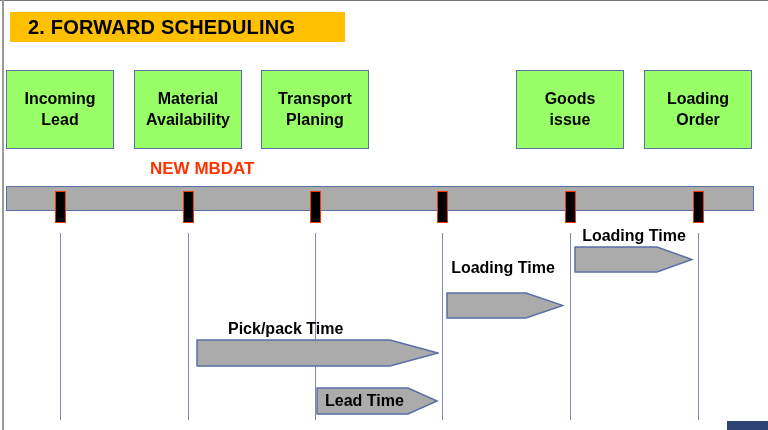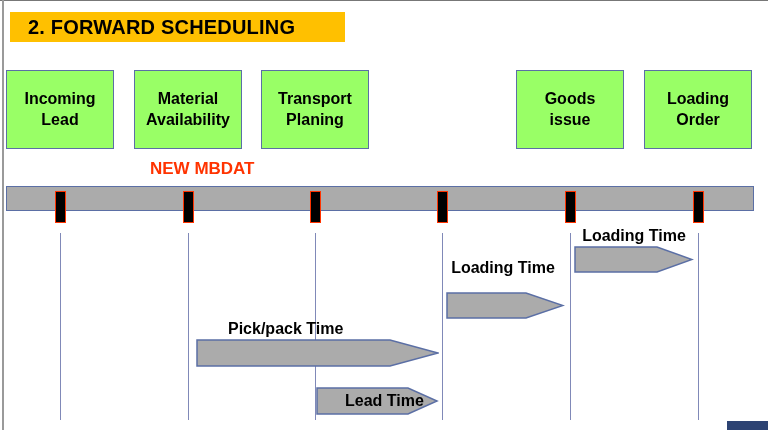--- a/index.html
+++ b/index.html
@@ -36,21 +36,21 @@
   .vline{position:absolute;top:233px;width:1.3px;height:187px;background:var(--line-blue,#8089B8);}
   .dur-label{
     position:absolute;font-size:16px;font-weight:bold;color:#000;white-space:nowrap;
   }
   .dur-label.centered{text-align:center;}
   .arrow{position:absolute;}
   .arrow polygon{fill:var(--bar-gray,#ABABAB);stroke:var(--border-blue,#5B6FA5);stroke-width:1.5;}
   .lead-text{
     position:absolute;left:316px;top:388px;width:100px;height:26px;
     display:flex;align-items:center;padding-left:9px;
-    font-size:16px;font-weight:bold;color:#000;white-space:nowrap;margin-left:20px;
+    font-size:16px;font-weight:bold;color:#000;white-space:nowrap;
   }
   .footer-badge{position:absolute;left:727px;top:421px;width:41px;height:9px;background:var(--navy,#2D4373);}
 </style>
 </head>
 <body>
 
 <div class="slide">
   <div class="top-edge"></div>
   <div class="left-edge"></div>
 

